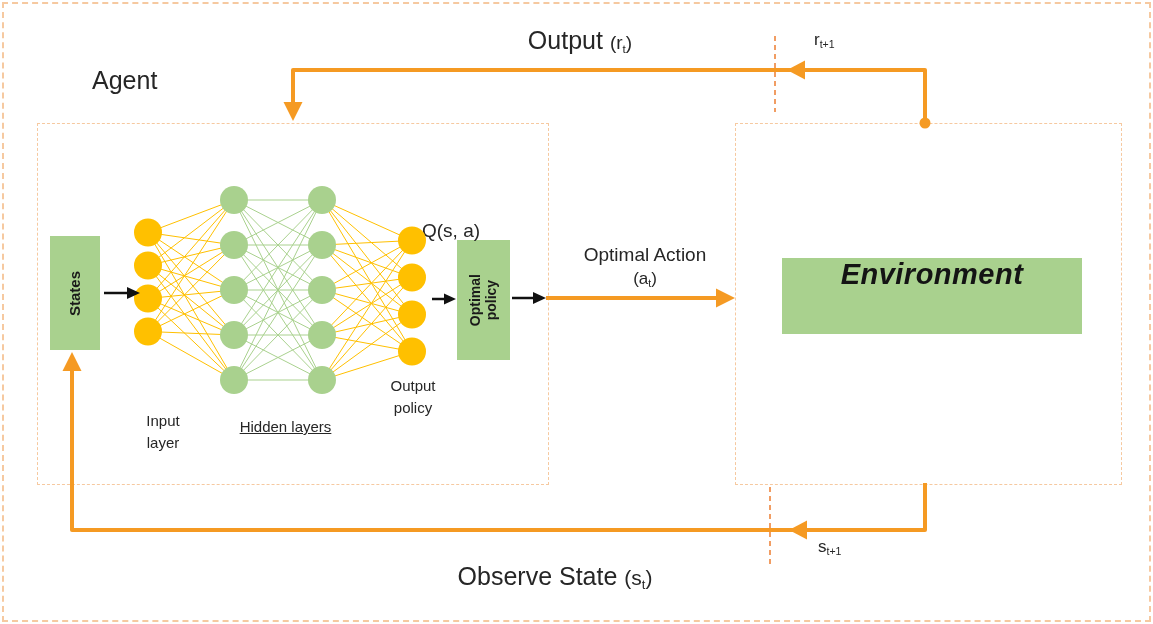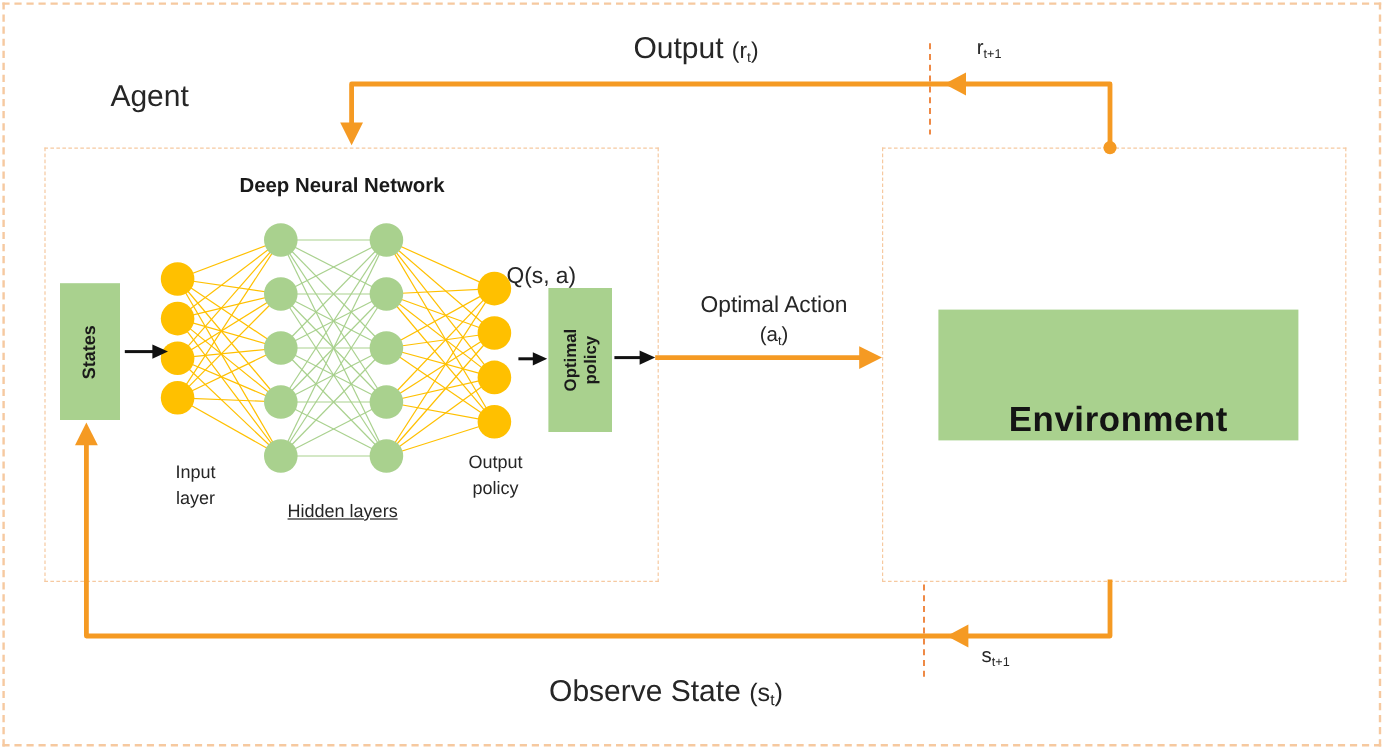--- a/index.html
+++ b/index.html
@@ -10,37 +10,37 @@
   }
   .outer{position:absolute;inset:2px;border:2px dashed var(--dash-border,#F6C9A0);}
   .dash-box{position:absolute;border:1px dashed var(--dash-border,#F6C9A0);}
   .agent-box{left:37px;top:123px;width:510px;height:360px;}
   .env-box{left:735px;top:123px;width:385px;height:360px;}
   .green{position:absolute;background:var(--box-green,#A9D18E);}
   .states{left:50px;top:236px;width:50px;height:114px;display:flex;align-items:center;justify-content:center;}
   .states span{transform:rotate(-90deg);font-weight:bold;font-size:15px;white-space:nowrap;color:#1a1a1a;}
   .policy{left:457px;top:240px;width:53px;height:120px;display:flex;align-items:center;justify-content:center;}
   .policy span{transform:rotate(-90deg);font-weight:bold;font-size:14px;width:64px;text-align:center;line-height:1.15;color:#1a1a1a;}
-  .environment{left:782px;top:258px;width:300px;height:109px;display:flex;align-items:flex-end;justify-content:center;}
+  .environment{left:782px;top:258px;width:300px;height:76px;display:flex;align-items:flex-start;justify-content:center;font-style:italic;}
   .environment span{font-weight:bold;font-size:29px;color:#141414;letter-spacing:0.5px;}
   .label{position:absolute;}
   .agent-label{left:92px;top:66px;font-size:25px;}
   .reward-title{left:470px;top:26px;width:220px;text-align:center;font-size:25px;}
   .reward-title .small{font-size:19px;}
   .sub{font-size:0.62em;vertical-align:-0.3em;}
   .rt1{left:814px;top:30px;font-size:17px;}
   .st1{left:818px;top:537px;font-size:17px;}
   .action-label{left:552px;top:243px;width:186px;text-align:center;font-size:19px;line-height:1.3;}
   .action-label .l2{font-size:17px;}
   .observe-label{left:415px;top:562px;width:280px;text-align:center;font-size:25px;}
   .observe-label .smallish{font-size:21px;}
   .dnn-title{left:150px;top:145px;width:270px;text-align:center;font-weight:bold;font-size:17px;color:#1a1a1a;}
   .q-label{left:422px;top:184px;font-size:19px;margin-top:36px;}
   .net-label{position:absolute;text-align:center;font-size:15px;line-height:1.45;}
-  .input-label{left:118px;top:383px;width:90px;}
+  .input-label{left:118px;top:410px;width:90px;}
   .hidden-label{left:213px;top:416px;width:145px;text-decoration:underline;}
   .output-label{left:368px;top:375px;width:90px;}
   svg.overlay{position:absolute;left:0;top:0;pointer-events:none;}
   .blk{stroke:#111;stroke-width:2.5;}
   .blkhead{fill:#111;}
   .oline{stroke:var(--arrow-orange,#F59A23);stroke-width:4;fill:none;stroke-linejoin:round;stroke-linecap:butt;}
   .ohead{fill:var(--arrow-orange,#F59A23);}
   .odash{stroke:var(--dash-line,#ED7D31);stroke-width:1.5;stroke-dasharray:5 4;fill:none;}
 </style>
 </head>
@@ -67,21 +67,20 @@
   <div class="green states">
     <span>States</span>
   </div>
   <div class="green policy">
     <span>Optimal policy</span>
   </div>
   <div class="green environment">
     <span>Environment</span>
   </div>
 
-  <div class="label dnn-title">Deep Neural Network</div>
   <div class="label q-label">Q(s, a)</div>
 
   <div class="net-label input-label">
     <div>Input</div>
     <div>layer</div>
   </div>
   <div class="net-label hidden-label">Hidden layers</div>
   <div class="net-label output-label">
     <div>Output</div>
     <div>policy</div>

